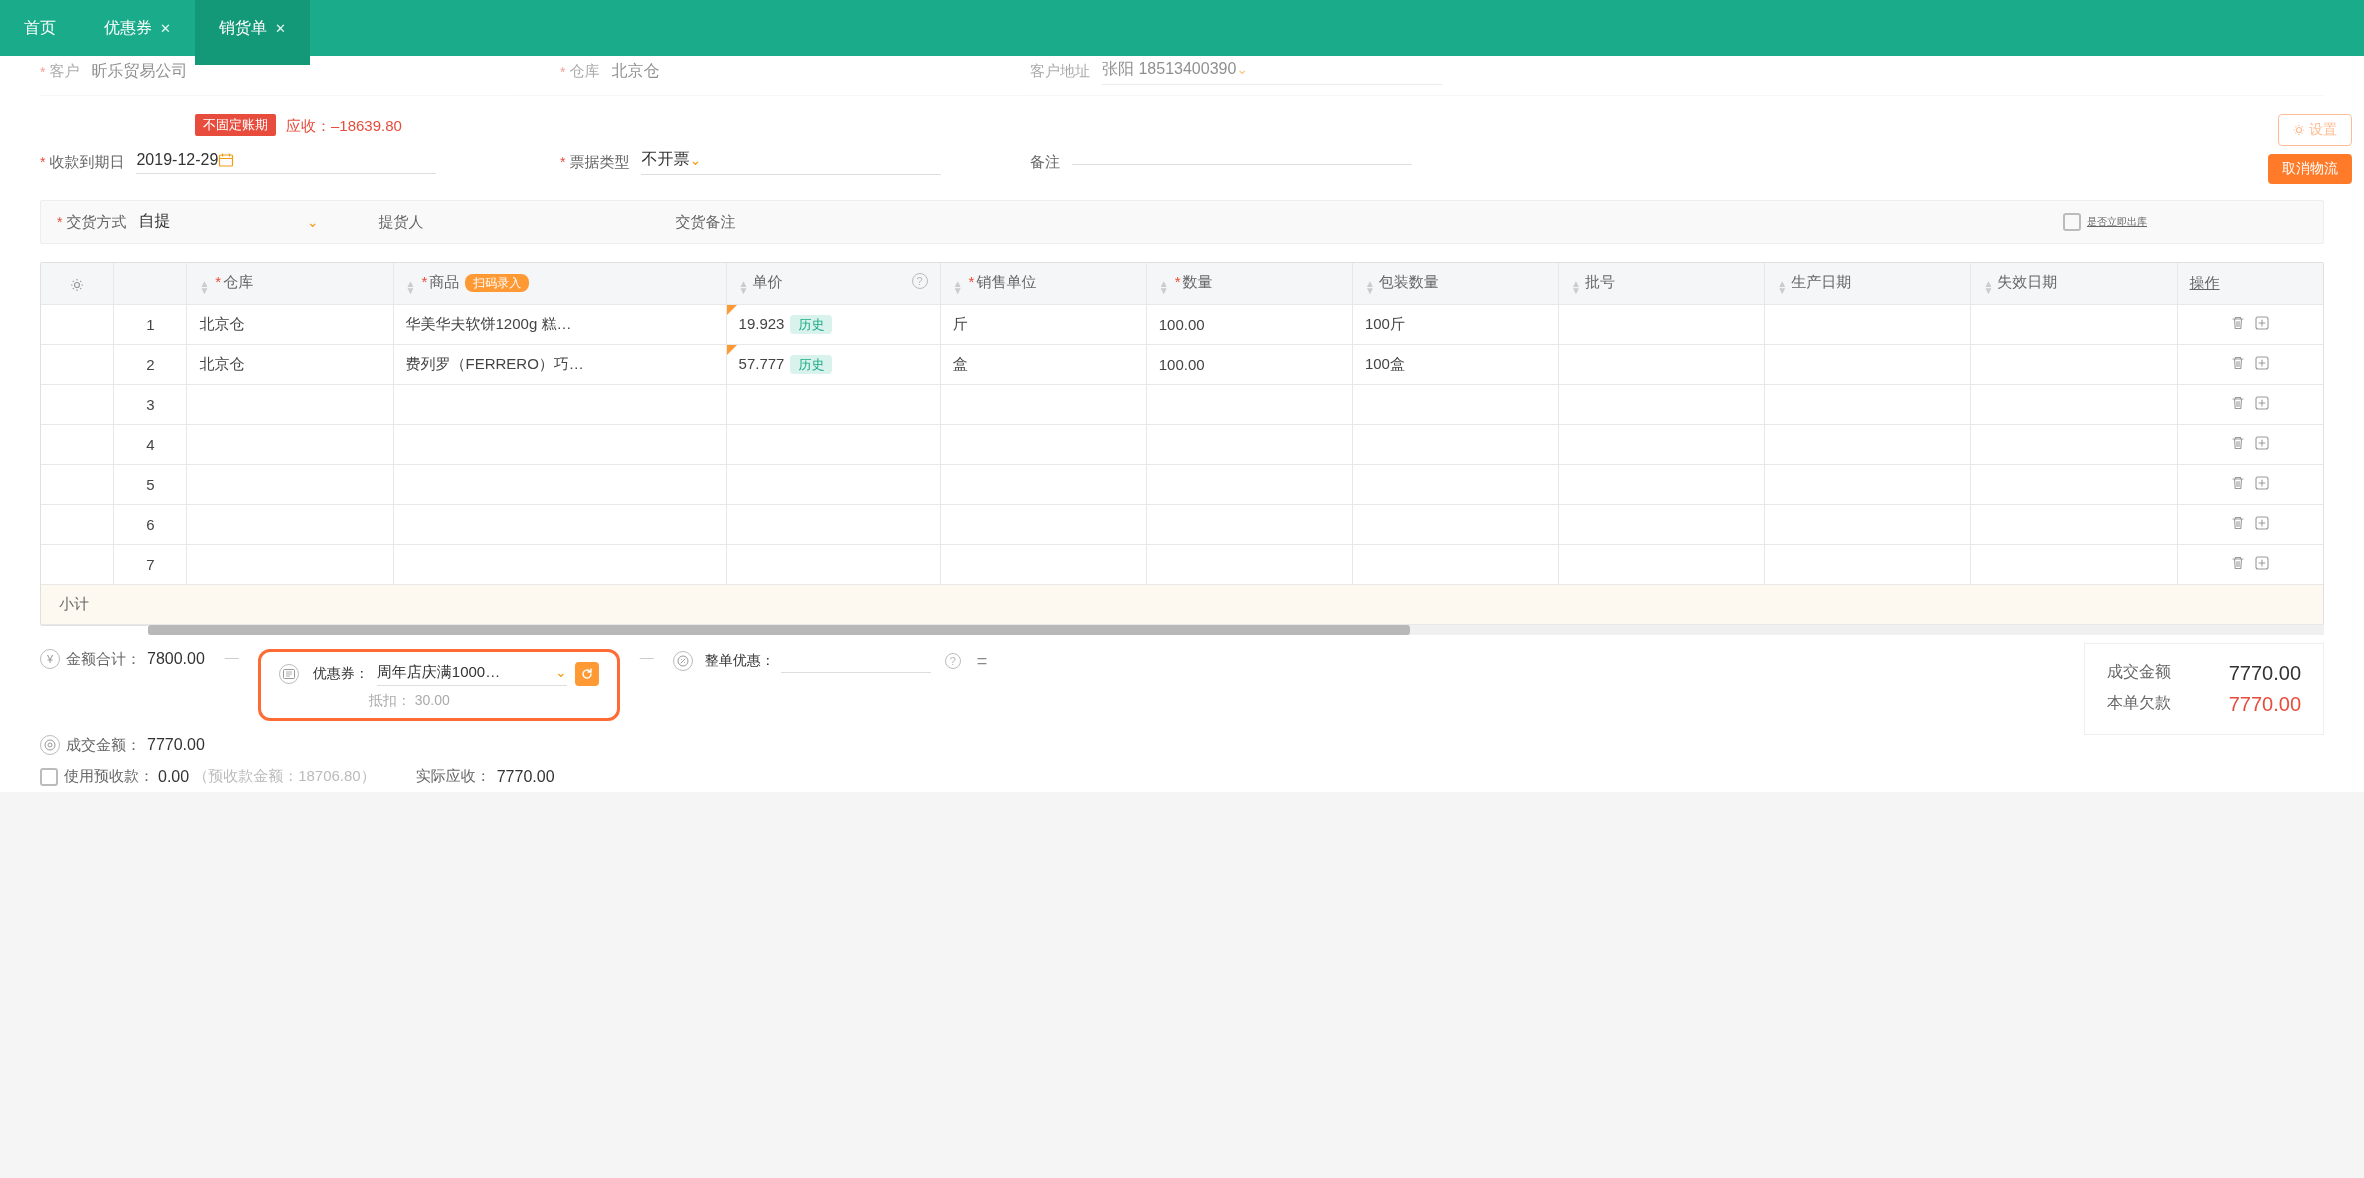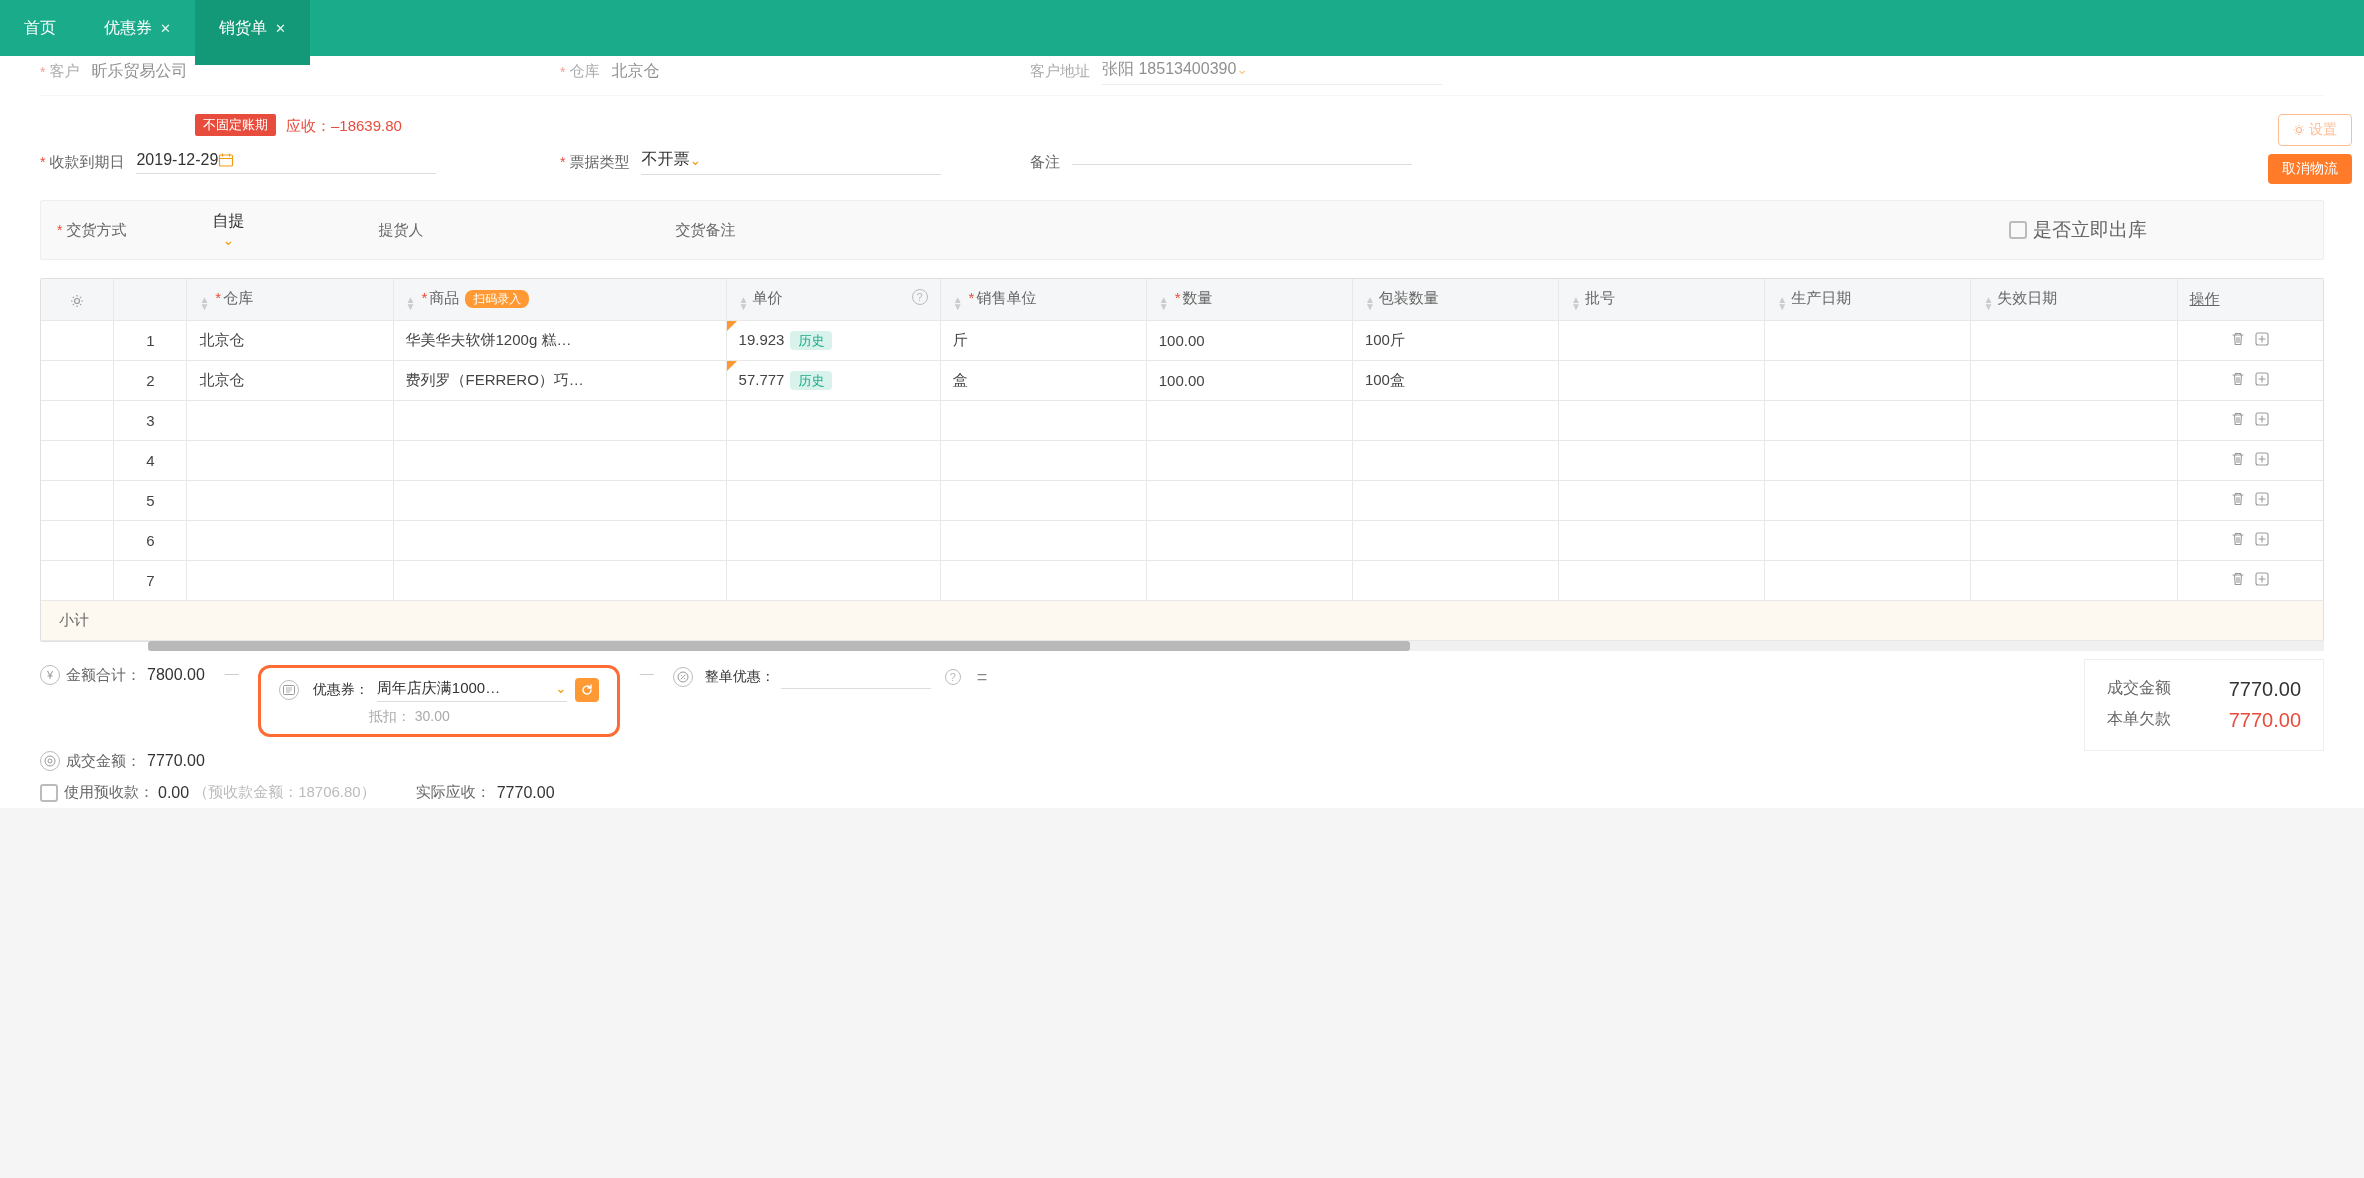--- a/index.html
+++ b/index.html
@@ -24,22 +24,22 @@
 
     .badge-red { background: #e74c3c; color: #fff; padding: 2px 8px; font-size: 13px; border-radius: 2px; }
     .receivable { color: #e74c3c; font-size: 15px; }
 
     .btn-orange { background: #ff7b29; color: #fff; padding: 6px 14px; border-radius: 4px; font-size: 14px; cursor: pointer; border: none; }
     .btn-orange.outline { background: #fff; color: #ff7b29; border: 1px solid #ff7b29; }
     .btn-row { position: absolute; right: 12px; top: 58px; display: flex; flex-direction: column; gap: 8px; align-items: flex-end; }
 
     .delivery-bar { background: #f9f9f9; border: 1px solid #eee; margin: 0 40px; padding: 10px 16px; display: flex; align-items: center; border-radius: 2px; }
     .delivery-bar .form-field { margin-right: 60px; }
-    .delivery-bar .df-value { font-size: 16px; color: #333; border-bottom: 1px solid transparent; min-width: 180px; display: flex; justify-content: space-between; align-items: center; flex-direction: column; }
-    .checkbox-wrap { display: flex; align-items: center; gap: 6px; color: #666; font-size: 19px; }
+    .delivery-bar .df-value { font-size: 16px; color: #333; border-bottom: 1px solid transparent; min-width: 180px; display: flex; justify-content: space-between; align-items: center; }
+    .checkbox-wrap { display: flex; align-items: center; gap: 6px; color: #666; font-size: 10px; text-decoration: underline; }
     .checkbox-box { width: 18px; height: 18px; border: 2px solid #bbb; border-radius: 3px; display: inline-block; }
 
     .table-wrap { margin: 18px 40px 0; border: 1px solid #e0e0e0; border-radius: 2px; overflow: hidden; }
     table { width: 100%; border-collapse: collapse; background: #fff; }
     th, td { border-right: 1px solid #e8e8e8; border-bottom: 1px solid #e8e8e8; padding: 10px 12px; text-align: left; font-size: 15px; font-weight: normal; }
     th { background: #f5f6f7; color: #666; position: relative; }
     th:last-child, td:last-child { border-right: none; }
     .col-idx { width: 46px; text-align: center; }
     .col-op { width: 92px; text-align: center; }
     .col-gear { width: 46px; text-align: center; }

